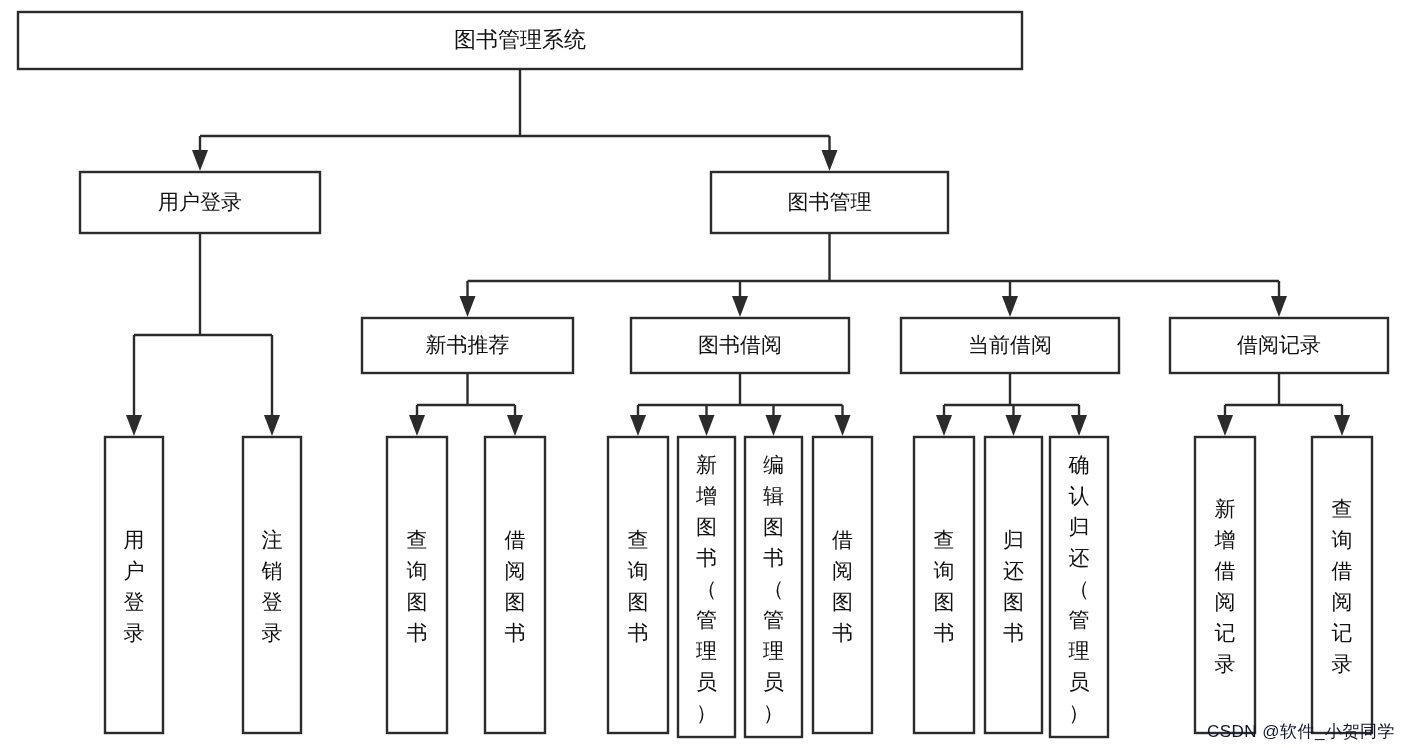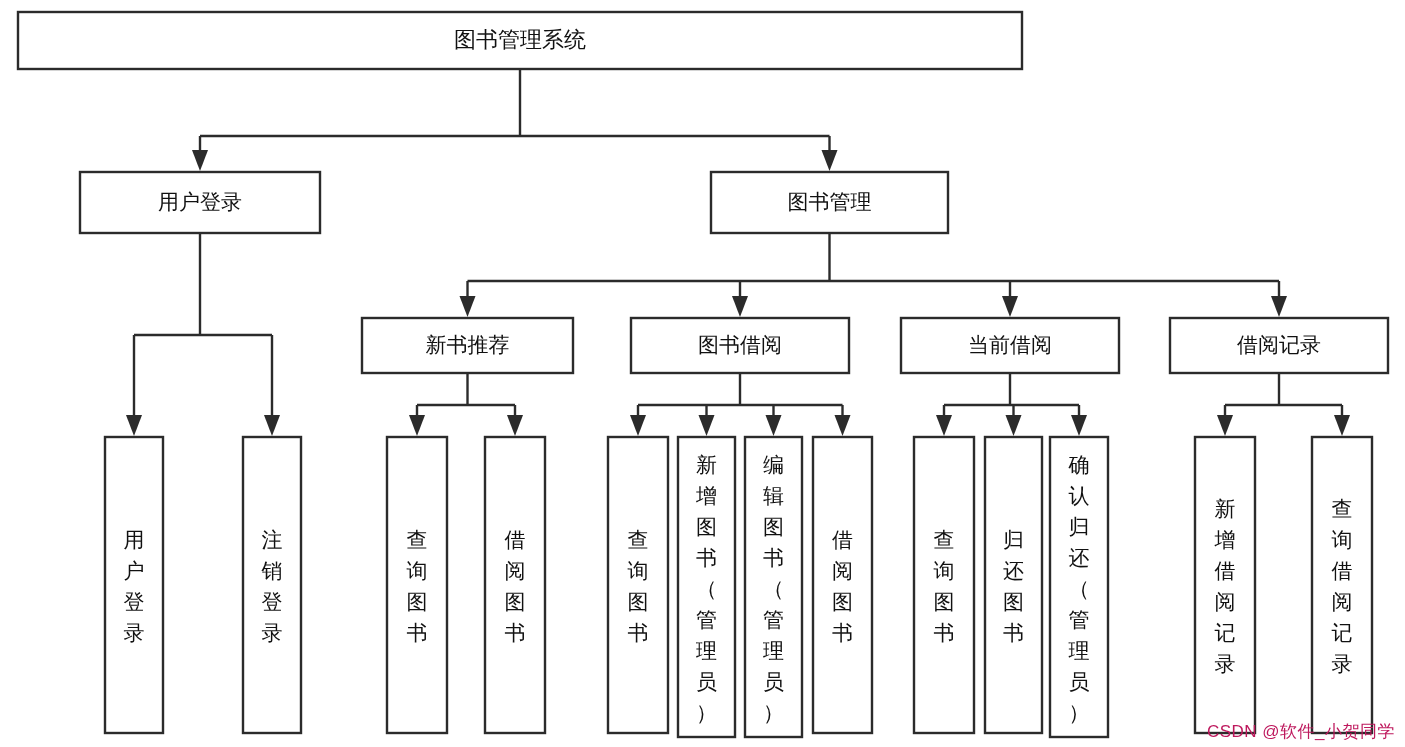--- a/index.html
+++ b/index.html
@@ -51,21 +51,21 @@
     font-family: "Liberation Sans", "DejaVu Sans", sans-serif;
     font-size: 21px;
     text-anchor: middle;
   }
   .watermark {
     position: absolute;
     right: 10px;
     bottom: 4px;
     font-family: "Liberation Sans", "DejaVu Sans", sans-serif;
     font-size: 17px;
-    color: #be185d;
+    color: #0f172a;
     white-space: nowrap;
     letter-spacing: 0.5px;
   }
 </style>
 </head>
 <body>
 
 <svg id="diagram" viewBox="0 0 1405 747">
   <g id="connectors">
       <line x1="520" y1="69" x2="520" y2="136" class="connector"></line>

